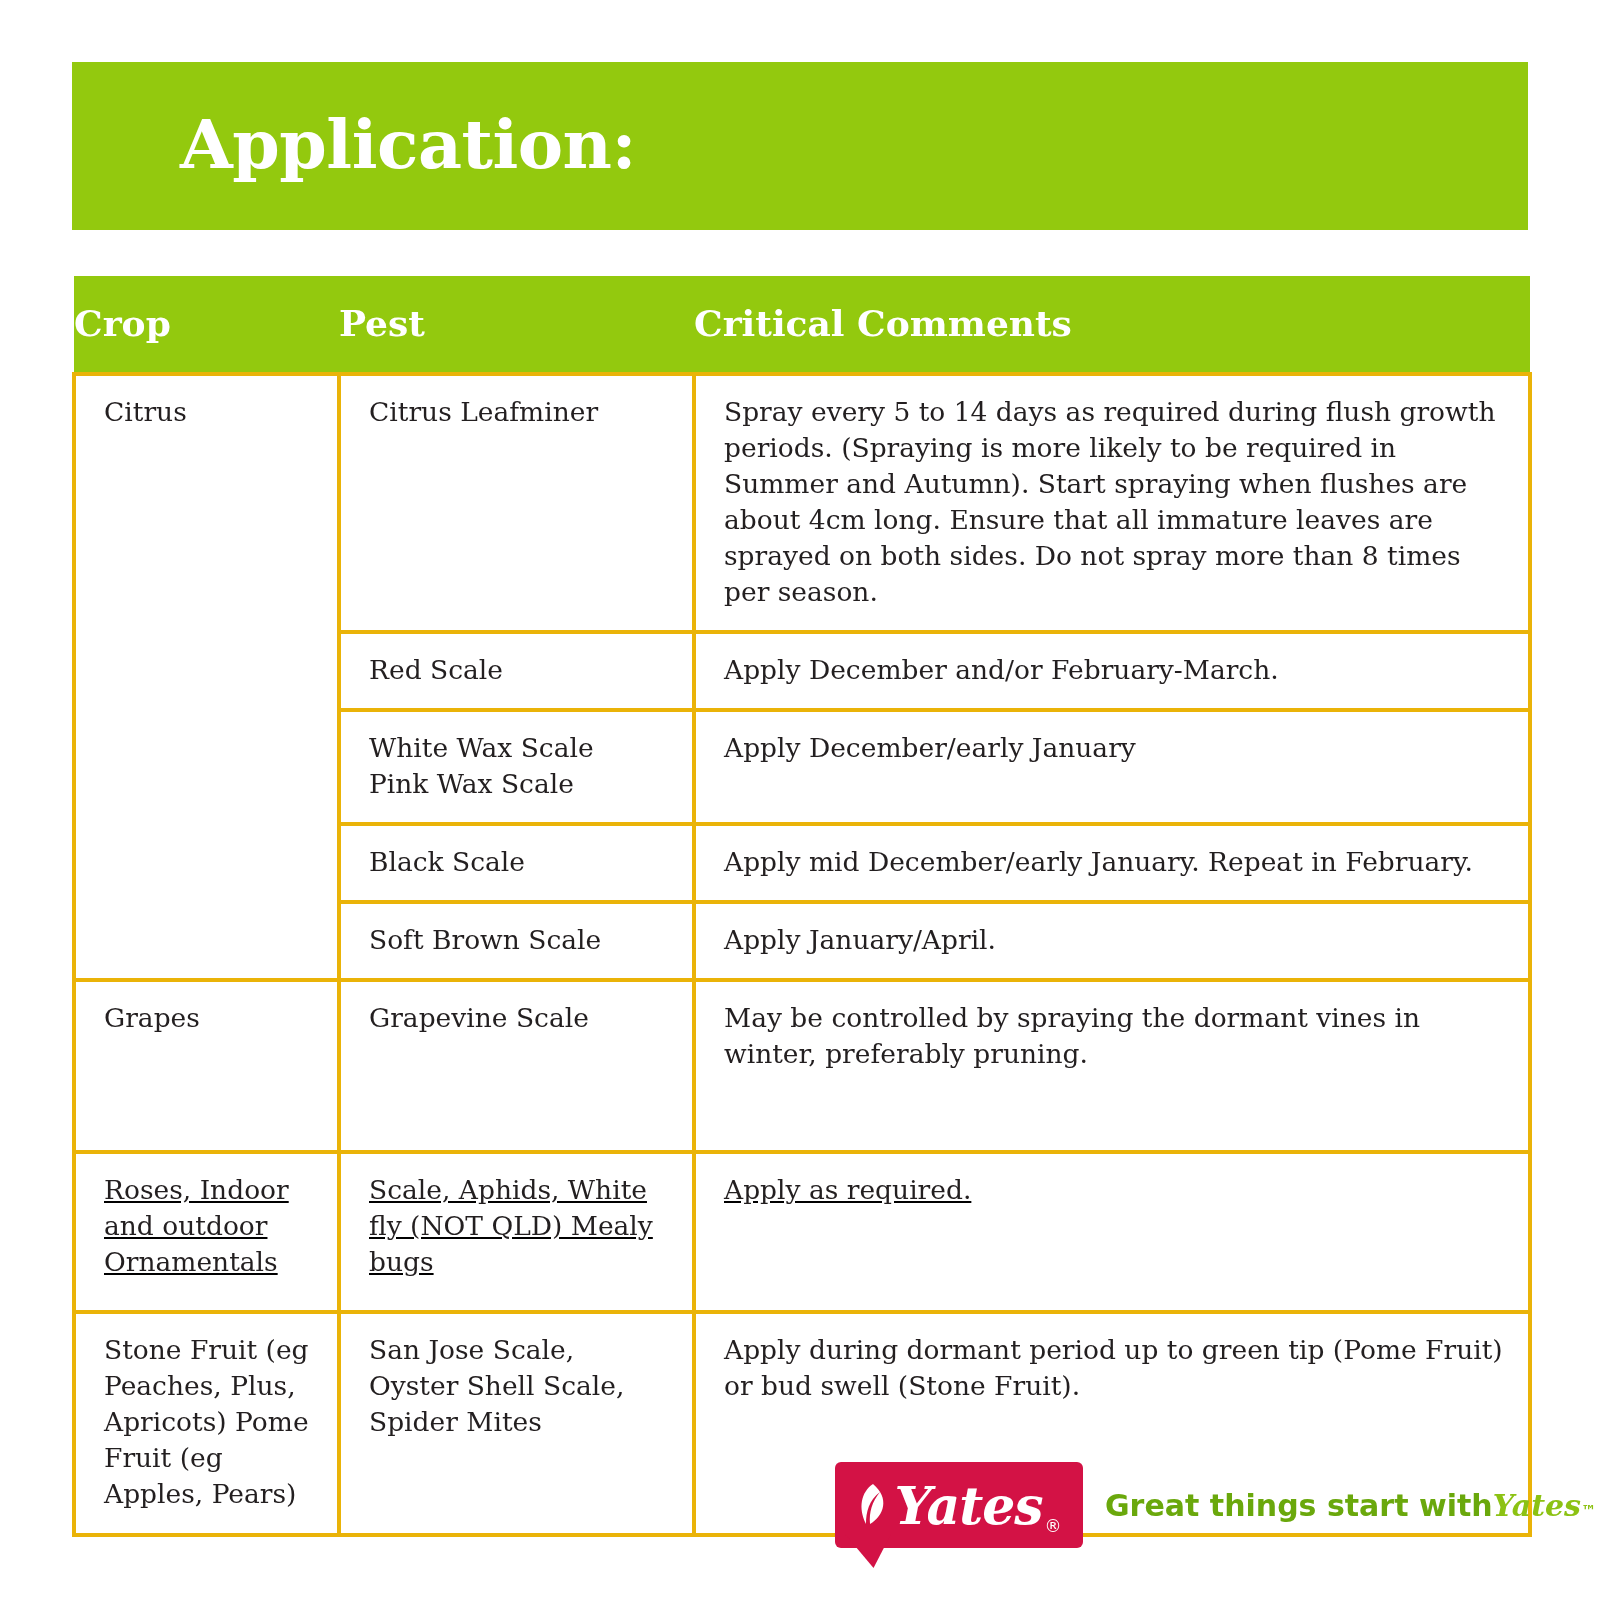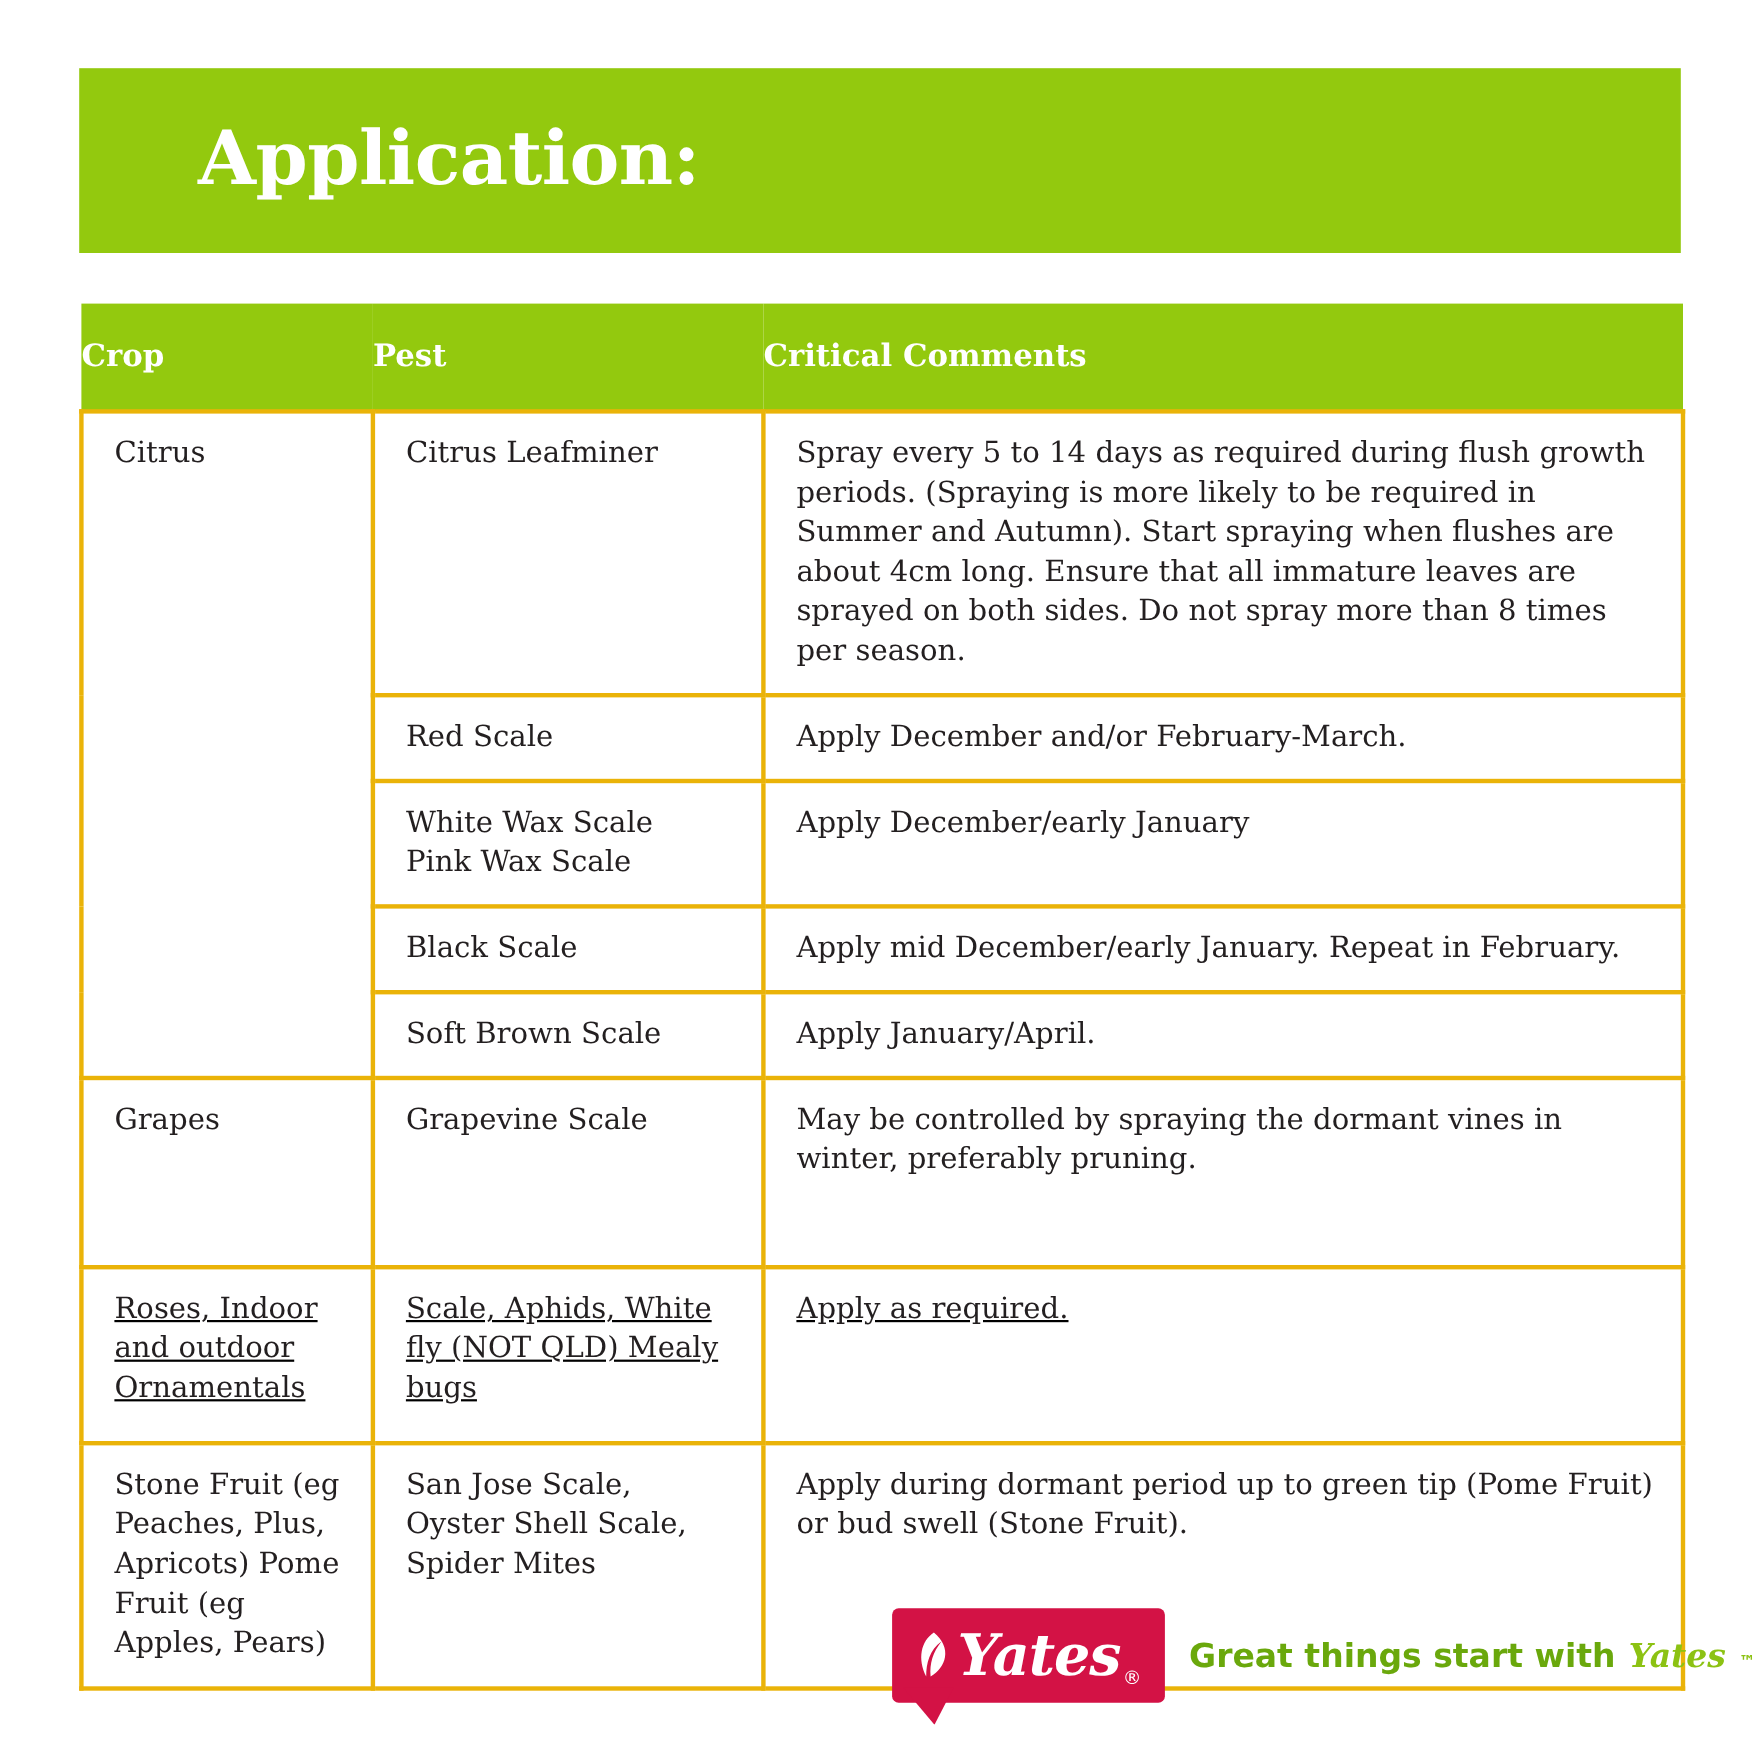--- a/index.html
+++ b/index.html
@@ -50,21 +50,21 @@
     width: 1456px;
     border-collapse: collapse;
     table-layout: fixed;
   }
   table.app-table th {
     background: #93c90e;
     color: #ffffff;
     text-align: left;
     font-family: "DejaVu Serif", serif;
     font-weight: bold;
-    font-size: 28px;
+    font-size: 36px;
     padding: 22px 0 24px 0;
     height: 98px;
     vertical-align: middle;
     border: none;
   }
   th.col-crop { padding-left: 28px; width: 265px; }
   th.col-pest { padding-left: 28px; width: 355px; }
   th.col-comments { padding-left: 28px; width: 836px; }
 
   table.app-table td {
@@ -141,21 +141,21 @@
     margin-bottom: 12px;
     margin-left: 2px;
   }
   .tagline {
     font-family: "DejaVu Sans", sans-serif;
     font-weight: bold;
     font-size: 30px;
     color: #6aa80c;
     display: flex;
     align-items: baseline;
-    gap: 12px;
+    gap: 0;
   }
   .tagline .yates-word {
     font-family: "DejaVu Serif", serif;
     font-style: italic;
     font-weight: bold;
     color: #8cc213;
   }
   .tagline .tm {
     font-size: 15px;
     vertical-align: super;

